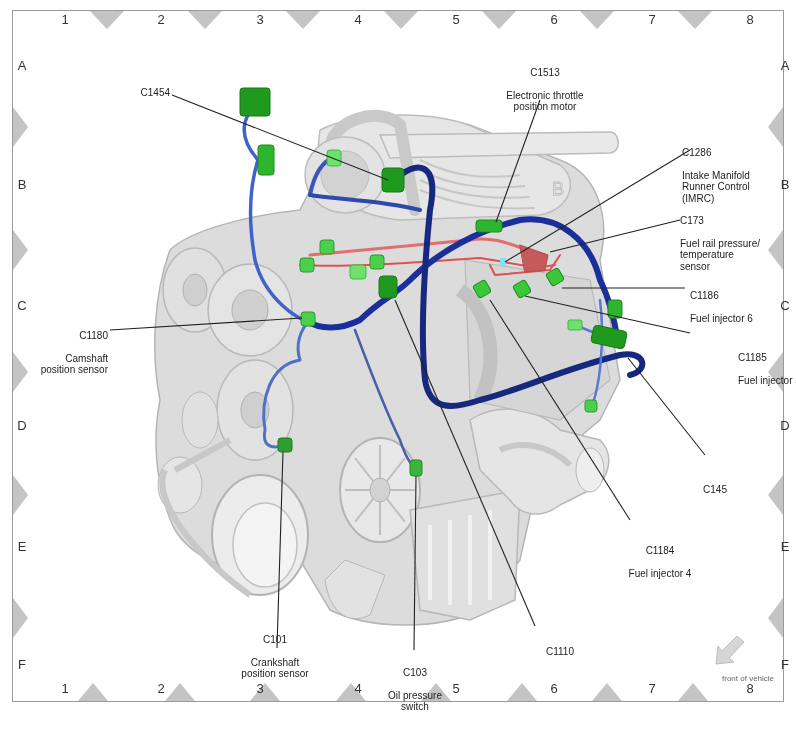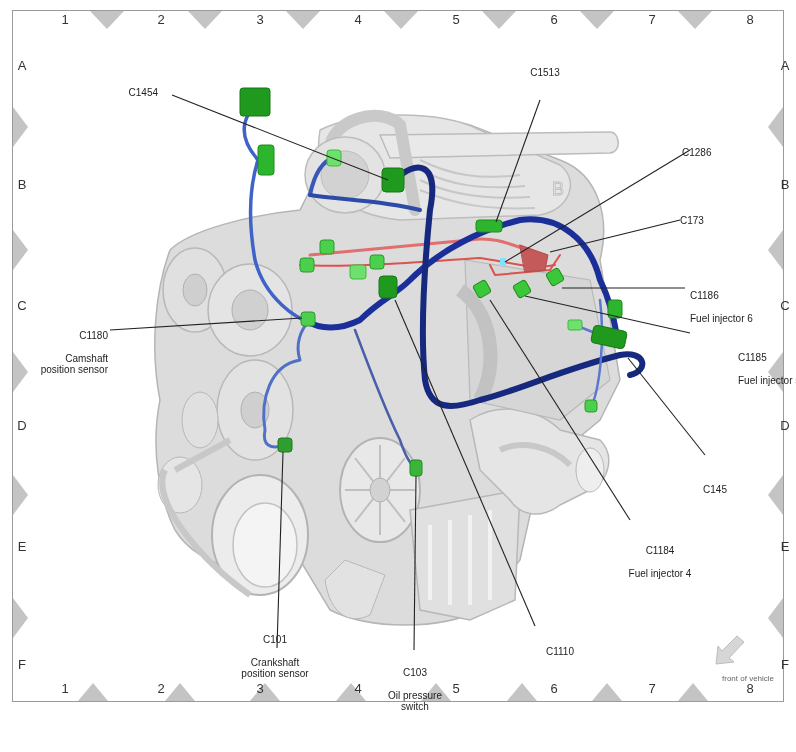--- a/index.html
+++ b/index.html
@@ -217,34 +217,42 @@
 <div class="grid-label" style="left:12px;top:540px;">E</div>
 <div class="grid-label" style="left:12px;top:658px;">F</div>
 
 <div class="grid-label" style="left:775px;top:59px;">A</div>
 <div class="grid-label" style="left:775px;top:178px;">B</div>
 <div class="grid-label" style="left:775px;top:299px;">C</div>
 <div class="grid-label" style="left:775px;top:419px;">D</div>
 <div class="grid-label" style="left:775px;top:540px;">E</div>
 <div class="grid-label" style="left:775px;top:658px;">F</div>
 
-<div class="callout right" style="left:58px;top:75px;width:100px;">
+<div class="callout right" style="left:70px;top:75px;width:100px;">
   <div>C1454</div>
 </div>
 
 <div class="callout center" style="left:490px;top:55px;width:110px;">
   <div>C1513</div>
+  <div>Electronic throttle
+position motor</div>
 </div>
 
 <div class="callout left" style="left:682px;top:135px;width:100px;">
   <div>C1286</div>
+  <div>Intake Manifold
+Runner Control
+(IMRC)</div>
 </div>
 
 <div class="callout left" style="left:680px;top:203px;width:100px;">
   <div>C173</div>
+  <div>Fuel rail pressure/
+temperature
+sensor</div>
 </div>
 
 <div class="callout left" style="left:690px;top:278px;width:100px;">
   <div>C1186</div>
   <div>Fuel injector 6</div>
 </div>
 
 <div class="callout left" style="left:696px;top:340px;width:100px;margin-left:42px;">
   <div>C1185</div>
   <div>Fuel injector 5</div>

